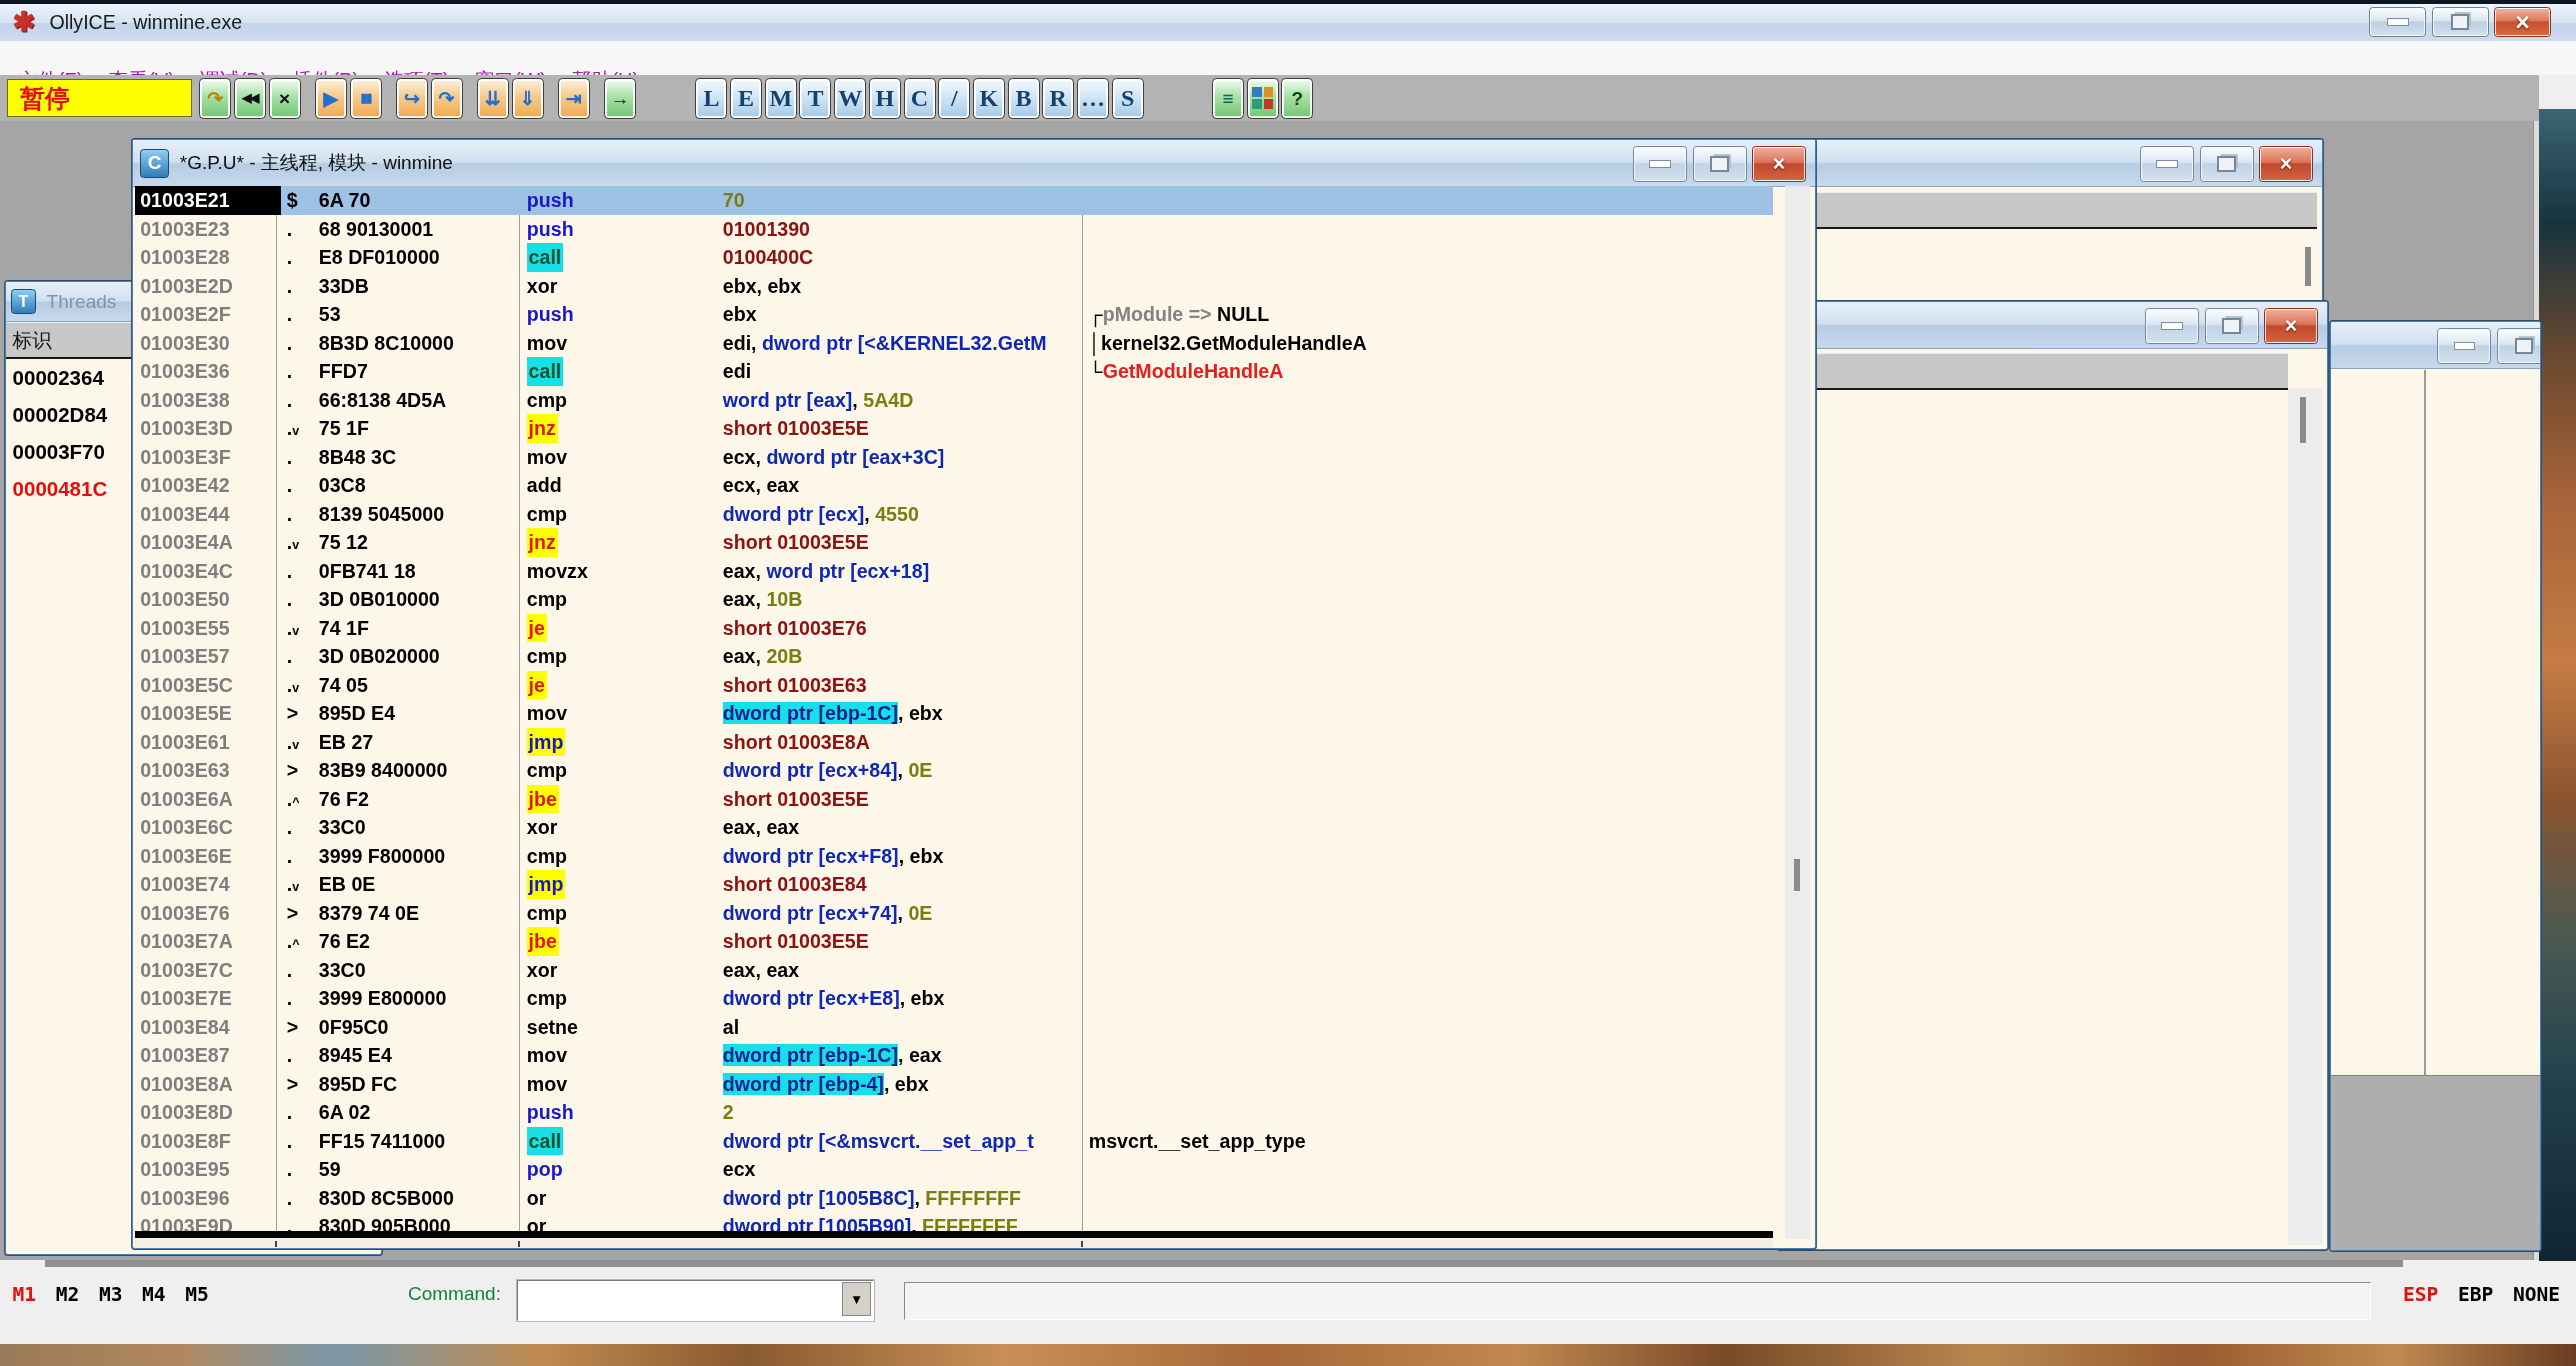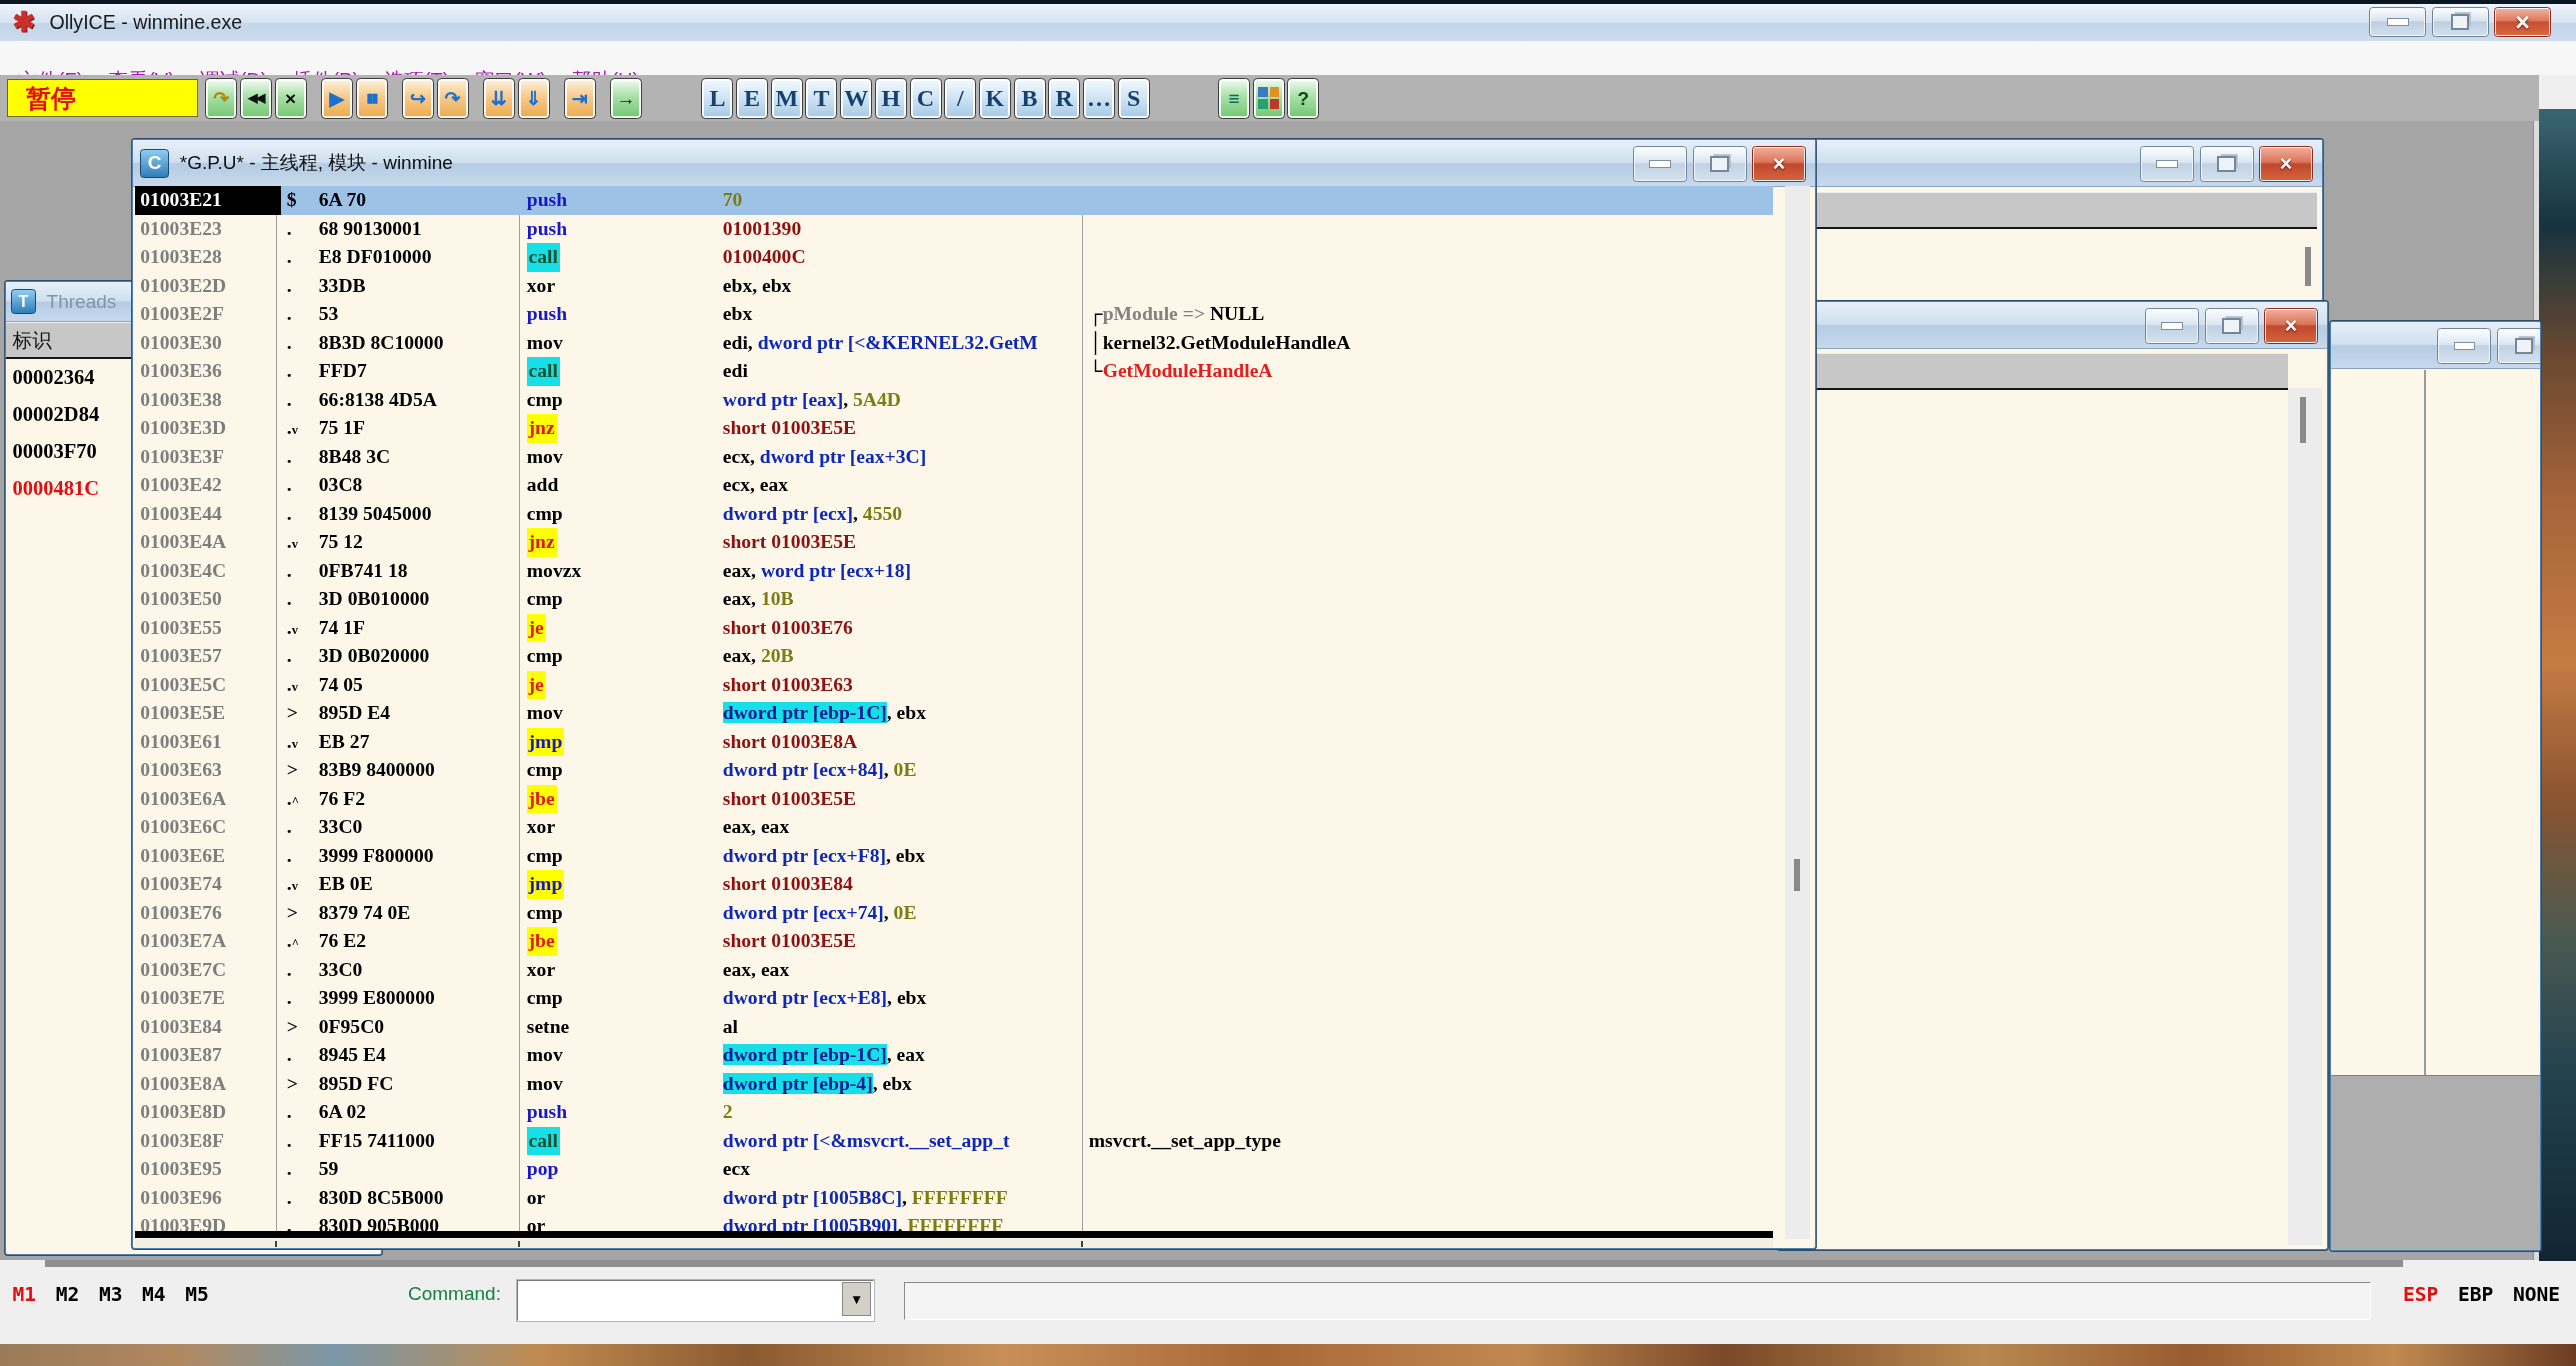--- a/index.html
+++ b/index.html
@@ -1,18 +1,18 @@
 <!DOCTYPE html>
 <html style="font-size:14.3px"><head>
 <meta charset="utf-8">
 <style>
   html,body{margin:0;padding:0;background:#555;}
   .screen{position:relative;width:2576px;height:1366px;overflow:hidden;background:#efefef;
           font-family:"Liberation Sans",sans-serif;}
-  .mono{font-family:Liberation Serif, serif;}
+  .mono{font-family:Liberation Sans, sans-serif;}
   
   .top-edge{position:absolute;left:0;top:0;width:2576px;height:3.6px;background:#0b1624;}
   .titlebar{position:absolute;left:0;top:3.6px;width:2576px;height:37px;
             background:linear-gradient(180deg,#eef4fb 0%,#d6e3f2 50%,#c3d5ea 52%,#cddced 100%);
             border-bottom:0.9px solid #9fb2c6;display:flex;align-items:center;}
   .app-icon{font-size:27px;line-height:27px;color:#c9302c;margin-left:12.5px;font-weight:bold;
             text-shadow:0.9px 0.9px 0 #7a1a1a;}
   .title-text{margin-left:14.3px;font-size:19.6px;color:#1a1a1a;}
   .caption-btns{position:absolute;right:25px;top:3.6px;display:flex;gap:5.4px;}
   .capbtn{width:55px;height:28px;border:0.9px solid #6e8296;border-radius:3.6px;
@@ -20,21 +20,21 @@
           display:flex;align-items:center;justify-content:center;box-shadow:inset 0 0 0 0.9px #f6fafd;}
   .capbtn.close{background:linear-gradient(180deg,#f2b5a2,#dd7a5c 45%,#c84f33 50%,#d96),0 0;background:linear-gradient(180deg,#f2b5a2,#dd7a5c 45%,#c84f33 50%,#d9683f);border-color:#8c2e1c;}
   .gl-min{width:19.6px;height:5.4px;background:#fff;border:0.9px solid #7d8ea0;}
   .gl-restore{width:14.3px;height:11.6px;border:2.7px solid #76879a;background:#eef3f8;box-shadow:2.7px -2.7px 0 -0.9px #aebecd;}
   .gl-close-x{color:#fff;font-size:25px;font-weight:bold;line-height:23px;text-shadow:0 0.9px 1.8px #5c1408;}
   .menubar{position:absolute;left:0;top:41px;width:2576px;height:34px;background:#f7f7f7;display:flex;align-items:center;}
   .menu-item{font-size:20px;color:#a21caf;margin-left:10.7px;padding:2.7px 7.1px;margin-top:44px;}
   .toolbar{position:absolute;left:0;top:75px;width:2539px;height:46px;background:#b3b3b3;
            border-bottom:1.8px solid #7d7d7d;display:flex;align-items:center;}
   .pausebox{margin-left:7.1px;width:171px;height:36px;background:#ffff00;border:0.9px solid #6e6e00;
-            color:#e01010;font-weight:bold;font-size:25px;line-height:36px;padding-left:18px;}
+            color:#e01010;font-weight:bold;font-size:25px;line-height:36px;padding-left:12px;}
   .tool-groups{display:flex;align-items:center;margin-left:7.1px;}
   .tgroup{display:flex;gap:2.7px;margin-right:14.3px;}
   .tbtn{width:30px;height:39px;border:0.9px solid #3e3e3e;border-radius:4.5px;box-shadow:inset 0 0 0 1.8px #ffffff;
         display:flex;align-items:center;justify-content:center;cursor:default;}
   .tbtn-green{background:linear-gradient(180deg,#f2fcf2,#a8e0a8 45%,#72c672);}
   .tbtn-orange{background:linear-gradient(180deg,#fdf3e0,#f7cb8c 45%,#eda94f);}
   .tbtn-letter{background:linear-gradient(180deg,#f4fafe,#d2e6f5 45%,#a5c9e6);}
   .tglyph{font-weight:bold;font-size:19px;line-height:1;}
   .tglyph.small{font-size:12.5px;letter-spacing:-1.8px;}
   .tletter{font-family:"Liberation Serif",serif;font-weight:bold;font-size:24px;color:#16406e;line-height:1;}

